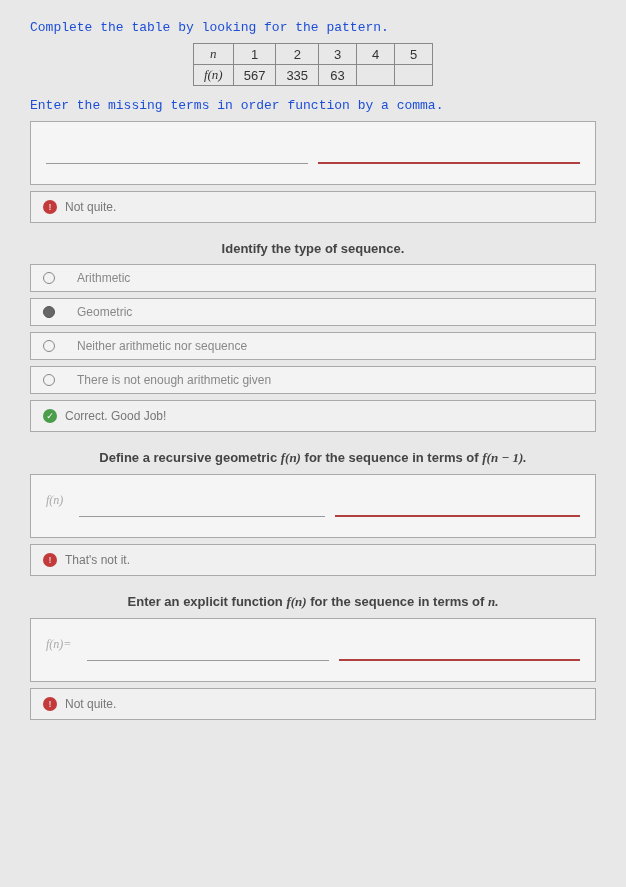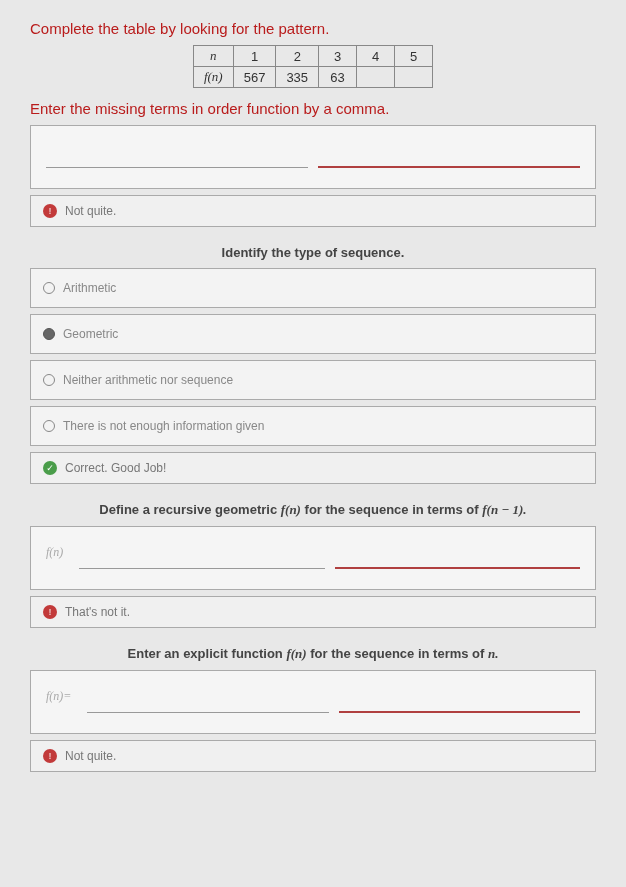--- a/index.html
+++ b/index.html
@@ -8,23 +8,24 @@
       padding: 0;
     }
     body {
       font-family: Arial, sans-serif;
       background: #e8e8e8;
       width: 626px;
       padding: 20px 30px;
       color: #333;
     }
     .instruction {
-      font-size: 15px;
-      color: #b91c1c;
+      font-size: 13px;
+      color: #1d4ed8;
       margin-bottom: 8px;
+      font-family: Liberation Mono, monospace;
     }
     .instruction-bold {
       font-size: 13px;
       color: #444;
       font-weight: bold;
       margin-bottom: 8px;
       text-align: center;
     }
     .table-wrap {
       display: flex;
@@ -91,26 +92,26 @@
     }
     .icon-red {
       background: #c23a3a;
     }
     .icon-green {
       background: #4a9d4a;
     }
     .option-row {
       border: 1px solid #aaa;
       background: #f3f3f3;
-      padding: 12px 12px;
+      padding: 6px 12px;
       font-size: 12px;
       color: #888;
       display: flex;
       align-items: center;
-      gap: 8px;
+      gap: 22px;
       margin-bottom: 6px;
     }
     .radio {
       width: 12px;
       height: 12px;
       border: 1.5px solid #888;
       border-radius: 50%;
       flex-shrink: 0;
     }
     .radio.selected {
@@ -175,21 +176,21 @@
 <div class="option-row">
   <span class="radio selected"></span>
   <span>Geometric</span>
 </div>
 <div class="option-row">
   <span class="radio"></span>
   <span>Neither arithmetic nor sequence</span>
 </div>
 <div class="option-row">
   <span class="radio"></span>
-  <span>There is not enough information given</span>
+  <span>There is not enough arithmetic given</span>
 </div>
 <div class="feedback">
   <span class="feedback-icon icon-green">✓</span>
   <span>Correct. Good Job!</span>
 </div>
 
 <div class="instruction-bold">
   <span>Define a recursive geometric </span><span class="math">f(n)</span><span> for the sequence in terms of </span><span class="math">f(n − 1).</span>
 </div>
 <div class="answer-box">

